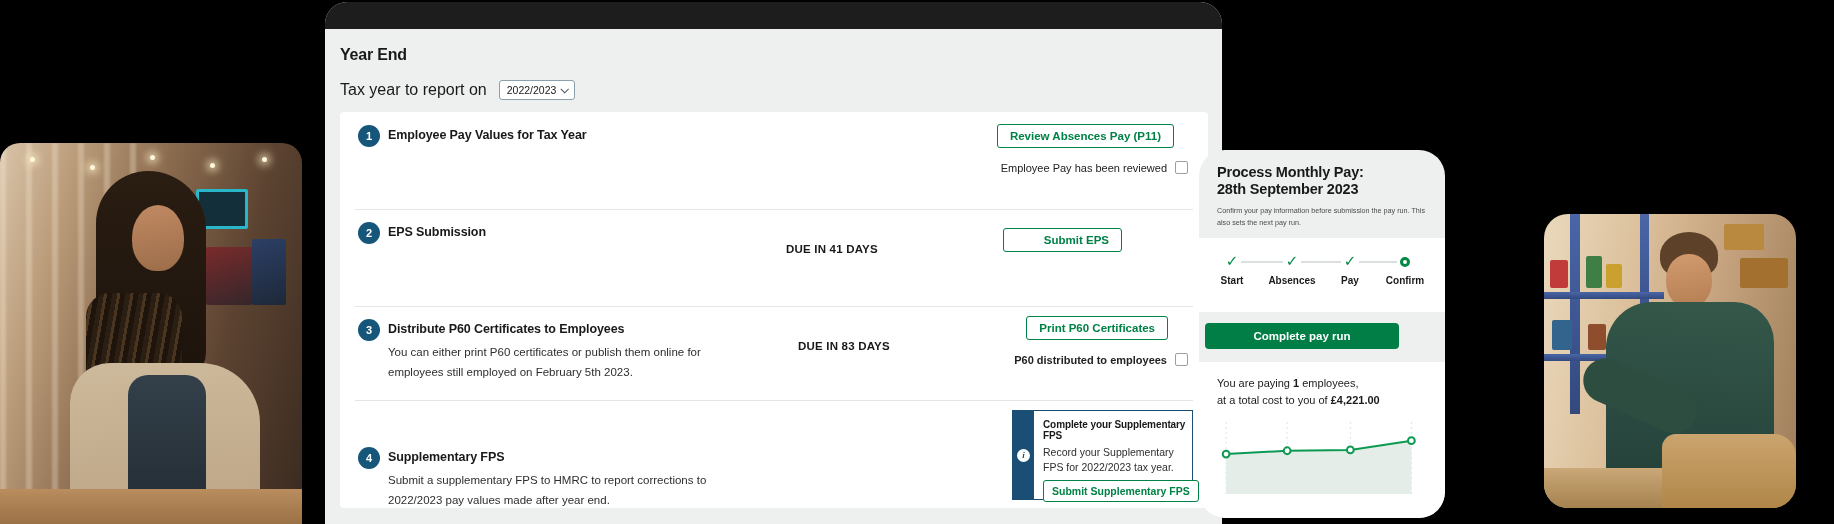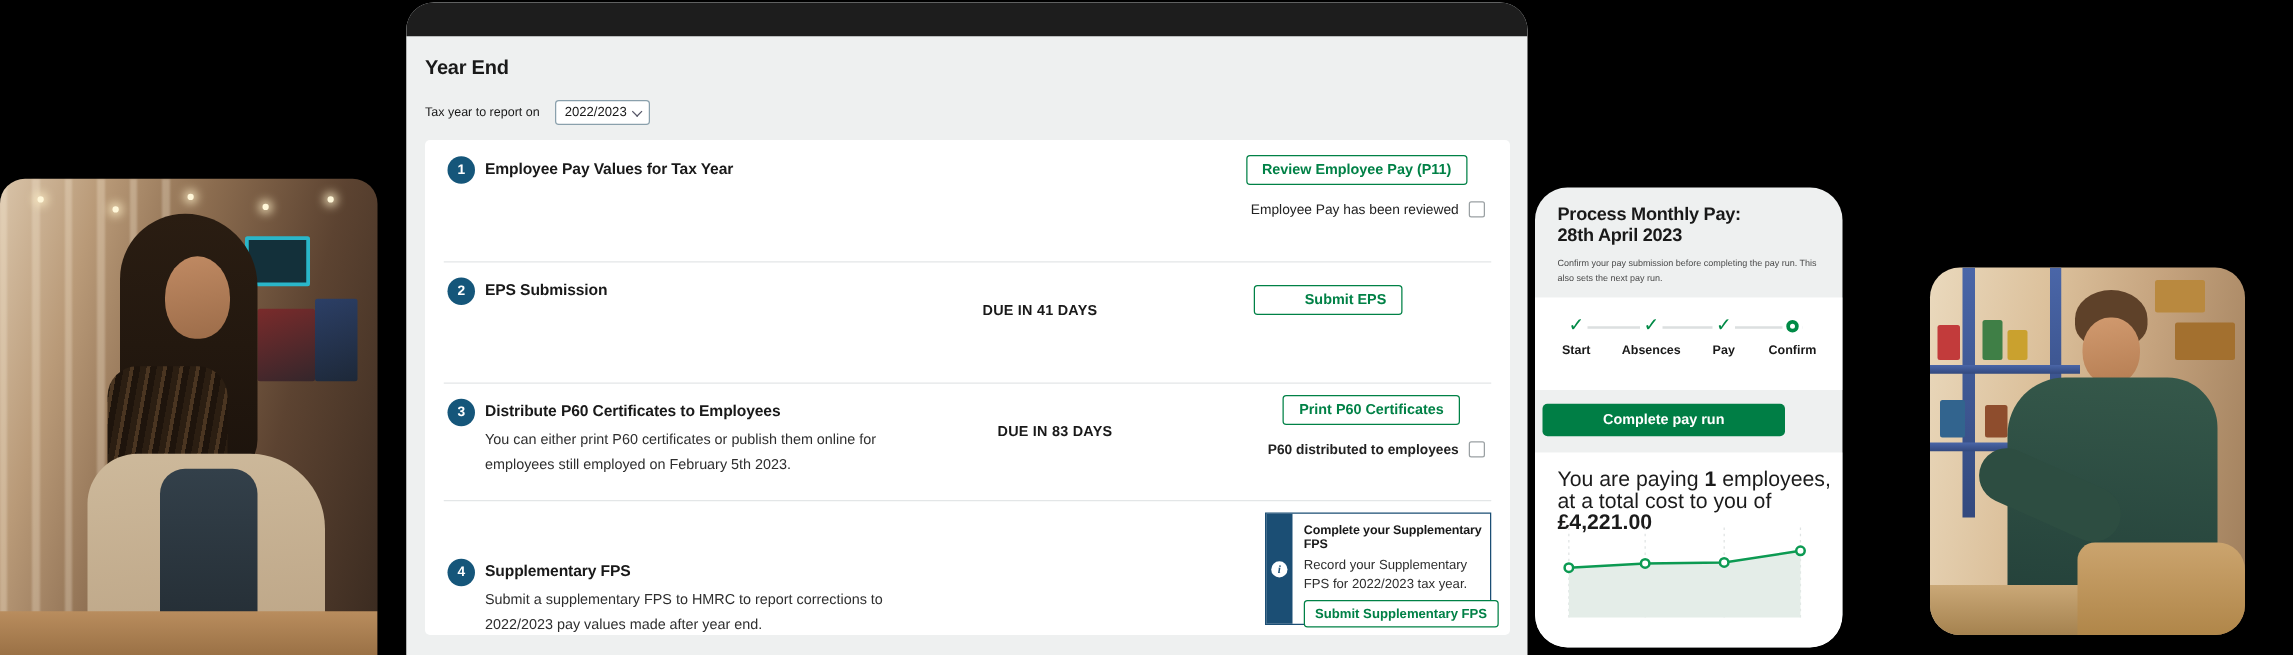--- a/index.html
+++ b/index.html
@@ -38,21 +38,21 @@
   .m-sweater{position:absolute;left:62px;top:88px;width:168px;height:180px;border-radius:46px 40px 10px 10px;background:linear-gradient(185deg,#35584a,#24413a);}
   .m-arm{position:absolute;left:36px;top:160px;width:120px;height:44px;border-radius:22px;transform:rotate(24deg);background:#2d4d41;}
   .paper{position:absolute;left:118px;bottom:0;width:134px;height:74px;border-radius:14px 22px 0 0;background:linear-gradient(180deg,#cba46e,#b08649);}
   .bench{position:absolute;left:0;bottom:0;width:130px;height:40px;background:linear-gradient(180deg,#caa877,#a5824f);}
 
   
   .tablet{position:absolute;left:325px;top:2px;width:897px;height:560px;border-radius:22px 22px 0 0;background:var(--grey);overflow:hidden;}
   .tablet-chrome{height:27px;background:var(--hdr);}
   .ye-title{position:absolute;left:15px;top:44px;font-size:16px;font-weight:700;letter-spacing:-.2px;}
   .tax-row{position:absolute;left:15px;top:78px;display:flex;align-items:center;gap:12px;}
-  .tax-label{font-size:10px;}
+  .tax-label{font-size:16px;}
   .select{display:flex;align-items:center;gap:5px;background:#fff;border:1px solid #8aa0ac;border-radius:3px;padding:3px 7px;font-size:10.5px;color:var(--ink);cursor:pointer;}
   .chev{width:6px;height:6px;border-right:1.5px solid #556;border-bottom:1.5px solid #556;transform:rotate(45deg) translateY(-1px);}
 
   .steps-card{position:absolute;left:15px;top:110px;width:868px;height:396px;background:#fff;border-radius:4px;}
   .divider{position:absolute;left:15px;right:15px;height:1px;background:var(--divider);}
   .num{position:absolute;width:22px;height:22px;border-radius:50%;background:var(--circle-blue);color:#fff;font-size:11px;font-weight:700;display:flex;align-items:center;justify-content:center;}
   .s-title{position:absolute;font-size:12.5px;font-weight:700;letter-spacing:-.1px;}
   .s-desc{position:absolute;width:352px;font-size:11.5px;line-height:20px;color:#2e2e2e;}
   .due{position:absolute;left:446px;font-size:11.5px;font-weight:700;letter-spacing:.2px;}
   .btn-outline{position:absolute;background:#fff;border:1.5px solid var(--green);color:var(--green);
@@ -62,36 +62,36 @@
 
   .info-box{position:absolute;left:672px;top:298px;width:181px;height:90px;background:#fff;border:1.5px solid var(--navy);display:flex;}
   .info-strip{width:21px;background:var(--navy);display:flex;align-items:center;justify-content:center;flex:none;}
   .info-i{width:13px;height:13px;border-radius:50%;background:#fff;color:var(--navy);font-size:9px;font-weight:700;display:flex;align-items:center;justify-content:center;font-family:"Liberation Serif","DejaVu Serif",serif;font-style:italic;}
   .info-body{padding:8px 8px 7px 9px;position:relative;flex:1;}
   .info-title{font-size:10px;font-weight:700;letter-spacing:-.1px;}
   .info-text{font-size:10.5px;line-height:15px;color:#2e2e2e;margin-top:4px;width:150px;}
   .info-btn{position:static;margin-top:5px;padding:4px 8px;font-size:10.5px;display:inline-block;}
 
   
-  .phone{position:absolute;left:1228px;top:150px;width:246px;height:368px;border-radius:26px;background:var(--grey);overflow:hidden;}
+  .phone{position:absolute;left:1199px;top:150px;width:246px;height:368px;border-radius:26px;background:var(--grey);overflow:hidden;}
   .p-title{position:absolute;left:18px;top:14px;font-size:14.5px;font-weight:700;line-height:17px;letter-spacing:-.2px;}
   .p-sub{position:absolute;left:18px;top:55px;width:214px;font-size:7.2px;line-height:12px;color:#4a4a4a;}
   .stepper{position:absolute;left:0;top:88px;width:246px;height:74px;background:#fff;}
   .track{position:absolute;left:30px;right:32px;top:23px;height:2px;background:#dcdfe0;}
   .node{position:absolute;top:12px;transform:translateX(-50%);text-align:center;width:70px;}
   .node .glyph{display:inline-block;background:#fff;padding:0 3px;height:22px;line-height:22px;}
   .node .check{display:none;color:#008a46;font-size:15px;font-weight:700;}
   .node .ring{display:none;width:10px;height:10px;border:3.5px solid #008a46;border-radius:50%;background:#fff;vertical-align:middle;}
   .node[data-state="done"] .check{display:inline;}
   .node[data-state="current"] .ring{display:inline-block;}
   .node .lbl{display:block;margin-top:3px;font-size:10px;font-weight:700;color:#191919;}
   .btn-primary{position:absolute;left:6px;top:173px;width:194px;height:26px;background:var(--btn-green);border:none;border-radius:4px;
     color:#fff;font-family:inherit;font-size:11.5px;font-weight:700;cursor:pointer;}
   .p-bottom{position:absolute;left:0;top:212px;width:246px;height:156px;background:#fff;border-radius:0 0 26px 26px;}
-  .summary{position:absolute;left:18px;top:13px;font-size:17px;line-height:17px;color:#1b1b1b;}
+  .summary{position:absolute;left:18px;top:13px;font-size:11px;line-height:17px;color:#1b1b1b;}
   .summary b{font-weight:700;}
   .chart-wrap{position:absolute;left:14px;top:56px;width:218px;height:88px;}
 </style>
 </head>
 <body>
 
 <div class="stage">
 
   <div class="photo photo-left">
     <div class="slats"></div>
@@ -123,21 +123,21 @@
       <span class="select">
         <span>2022/2023</span>
         <span class="chev"></span>
       </span>
     </div>
 
     <div class="steps-card">
 
       <div class="num" style="left:18px;top:13px;">1</div>
       <div class="s-title" style="left:48px;top:16px;">Employee Pay Values for Tax Year</div>
-      <button class="btn-outline" style="right:34px;top:12px;">Review Employee Pay (P11)</button>
+      <button class="btn-outline" style="right:34px;top:12px;">Review Absences Pay (P11)</button>
       <div class="chk-row" style="right:20px;top:49px;">
         <span>Employee Pay has been reviewed</span>
         <span class="checkbox"></span>
       </div>
 
       <div class="divider" style="top:97px;"></div>
 
       <div class="num" style="left:18px;top:110px;">2</div>
       <div class="s-title" style="left:48px;top:113px;">EPS Submission</div>
       <div class="due" style="top:131px;">DUE IN 41 DAYS</div>
@@ -171,23 +171,23 @@
           <button class="btn-outline info-btn">Submit Supplementary FPS</button>
         </div>
       </div>
 
     </div>
   </div>
 
   <div class="phone">
     <div class="p-title">
       <span>Process Monthly Pay:</span><br>
-      <span>28th April 2023</span>
-    </div>
-    <div class="p-sub">Confirm your pay submission before completing the pay run. This also sets the next pay run.</div>
+      <span>28th September 2023</span>
+    </div>
+    <div class="p-sub">Confirm your pay information before submission the pay run. This also sets the next pay run.</div>
 
     <div class="stepper">
       <div class="track"></div>
       <div class="node" style="left:33px;" data-state="done">
         <span class="glyph"><span class="check">✓</span></span>
         <span class="lbl">Start</span>
       </div>
       <div class="node" style="left:93px;" data-state="done">
         <span class="glyph"><span class="check">✓</span></span>
         <span class="lbl">Absences</span>

